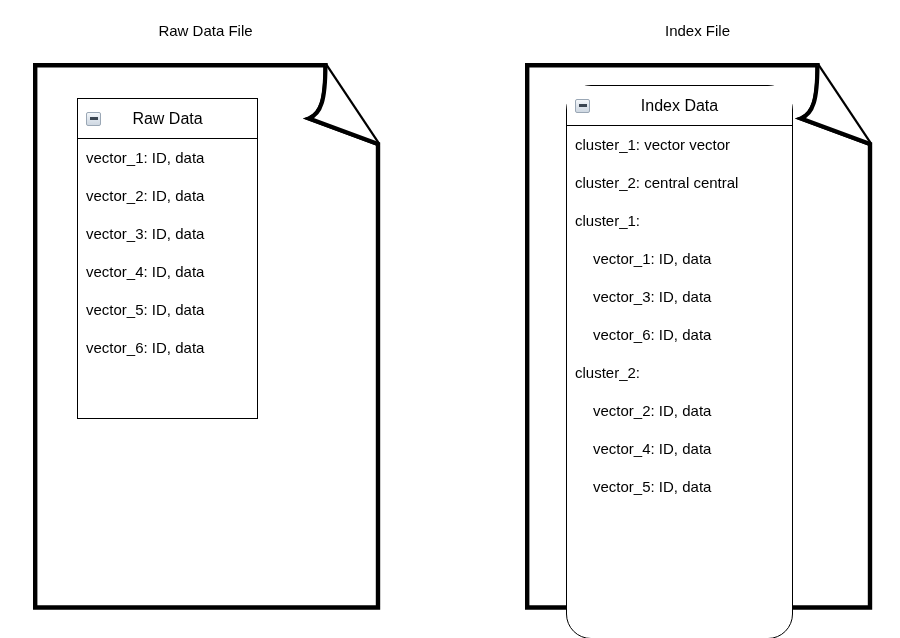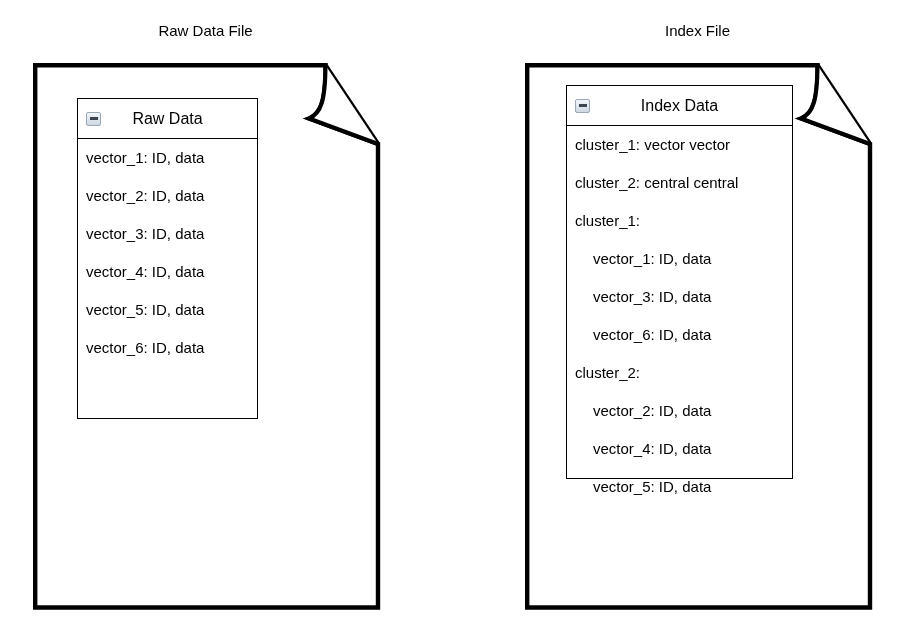--- a/index.html
+++ b/index.html
@@ -149,21 +149,21 @@
     <svg class="page-svg" width="350" height="560" viewBox="0 0 350 560" style="top:40px; left:0;">
       <path d="M 2.2 3.2 L 292.5 3.2
                C 292.5 38 288 52 276 56.5
                L 276 56.5 L 345 82 L 345 545.5 L 2.2 545.5 Z" fill="#ffffff" stroke="#000000" stroke-width="4.4" stroke-linejoin="miter"></path>
       <path d="M 292.5 3.2 L 345 82" fill="none" stroke="#000000" stroke-width="4.4" stroke-linejoin="miter"></path>
       <path d="M 292.5 3.2
                C 292.5 38 288 52 276 56.5
                L 345 82" fill="#ffffff" stroke="#000000" stroke-width="4.0" stroke-linejoin="miter"></path>
     </svg>
 
-    <div class="table-box" style="left:41px; top:63px; width:227px; height:394px;">
+    <div class="table-box" style="left:41px; top:63px; width:227px; height:554px;border-radius:25px;">
 
       <div class="table-header">
         <span class="collapse-icon">
           <span class="bar"></span>
         </span>
         <span class="header-title">Index Data</span>
       </div>
 
       <div class="row-list">
         <div class="data-row">cluster_1: vector vector</div>

